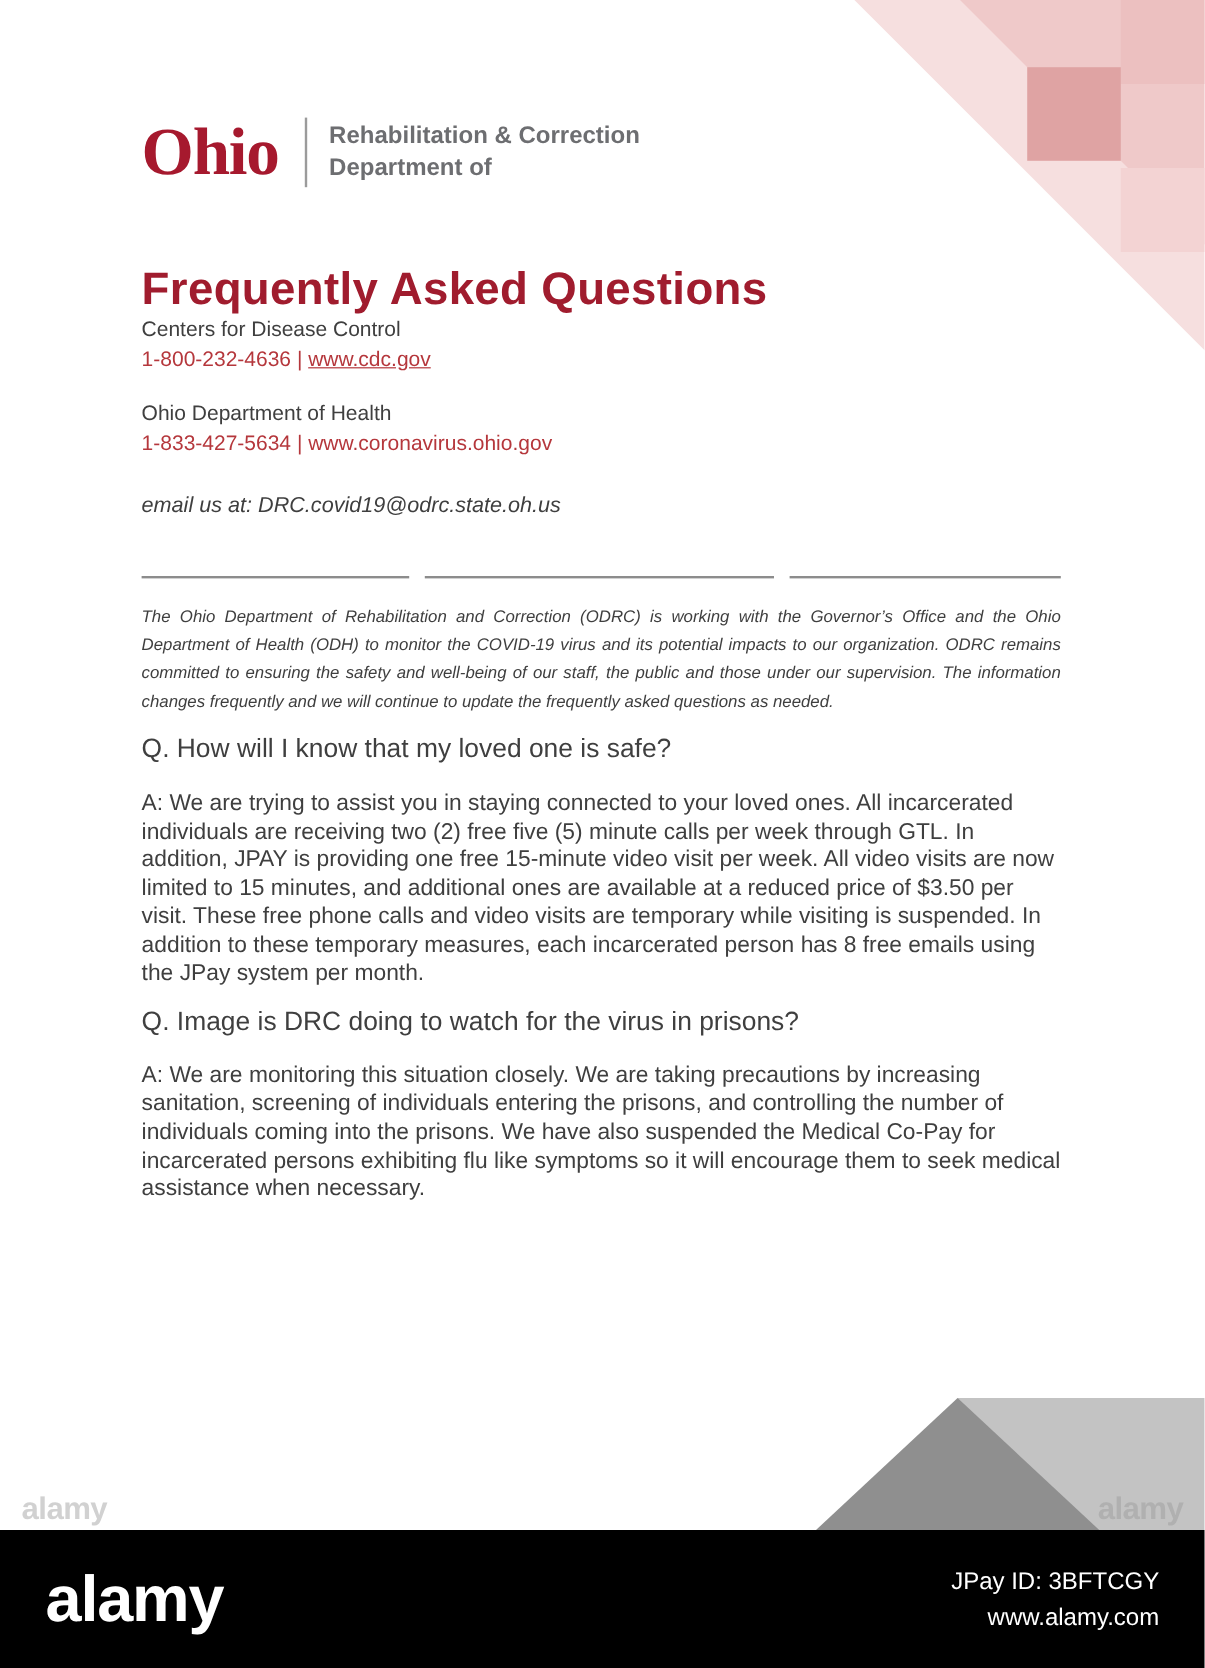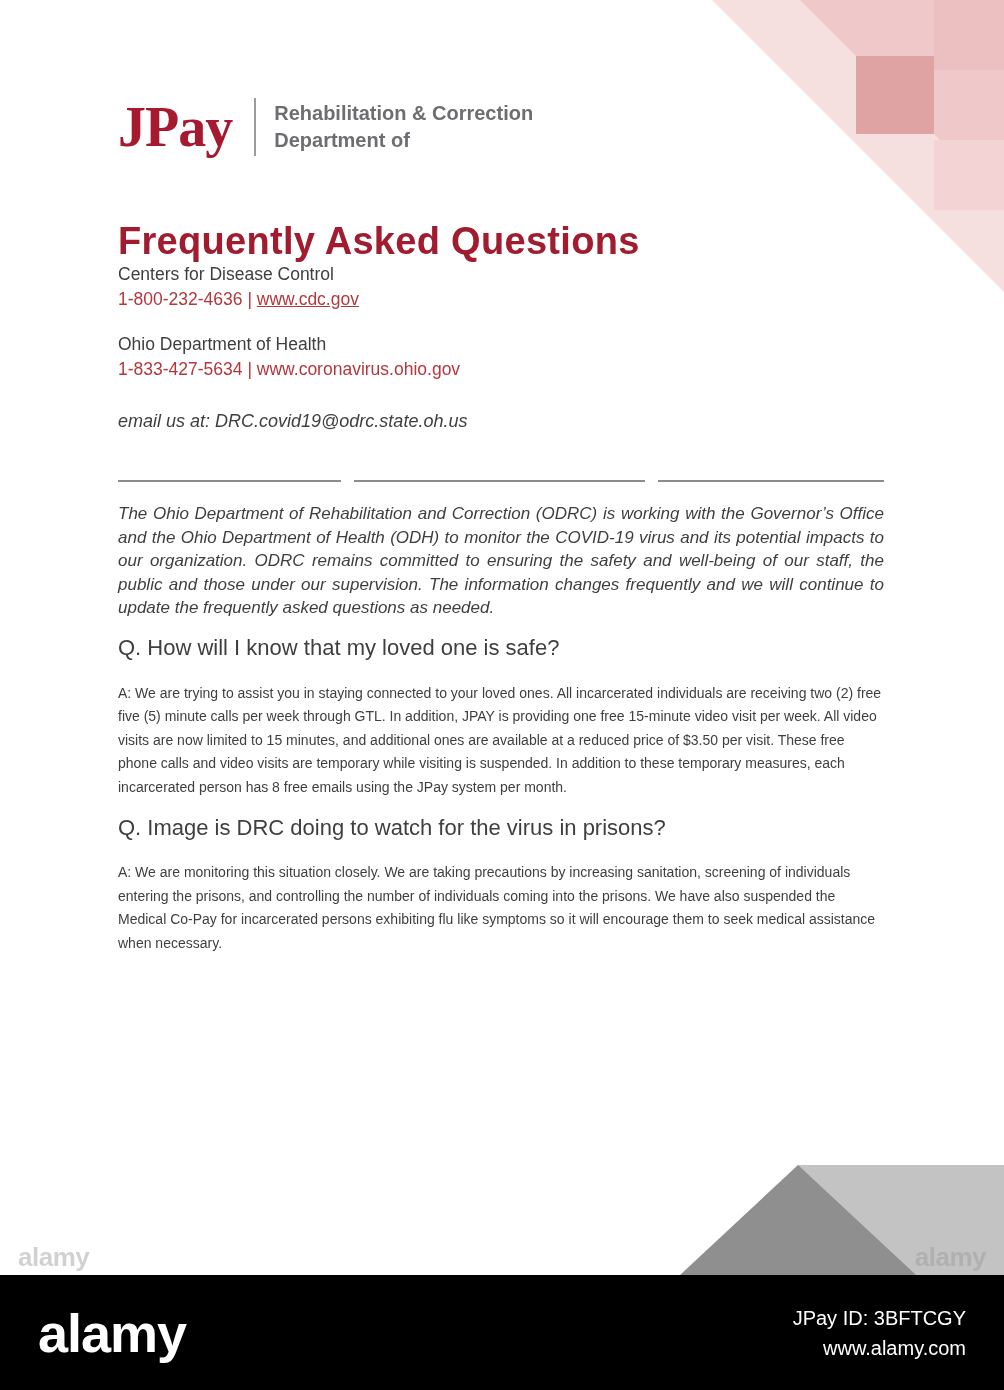--- a/index.html
+++ b/index.html
@@ -44,25 +44,25 @@
   }
   .hotline span{display:block;}
 
   .rule{display:flex;gap:13px;margin:42px 0 0 0;width:766px;}
   .rule span{height:2px;background:#8c8c8c;display:block;}
   .rule .s1{flex:223;}
   .rule .s2{flex:292;}
   .rule .s3{flex:226;}
 
   .intro{
-    margin:20px 0 0 0;font-style:italic;font-size:17px;line-height:23.6px;
+    margin:20px 0 0 0;font-style:italic;font-size:14px;line-height:23.6px;
     text-align:justify;color:var(--body-gray,#3f3f3f);width:766px;
   }
   .faq-q{margin:16px 0 0 0;font-size:22px;line-height:23.6px;}
-  .faq-a{margin:22px 0 0 0;font-size:14px;line-height:23.6px;width:766px;}
+  .faq-a{margin:22px 0 0 0;font-size:19px;line-height:23.6px;width:766px;}
 
   
   .edge-watermark{
     position:absolute;bottom:117px;z-index:1;
     font-weight:700;font-size:26px;color:#9a9a9a;opacity:.45;letter-spacing:-.5px;
   }
   .edge-watermark.left{left:18px;}
   .edge-watermark.right{right:18px;}
 
   
@@ -85,21 +85,21 @@
     <polygon points="8,0 300,0 300,292" fill="#f6dfdf"></polygon>
     <polygon points="96,0 300,0 300,204" fill="#efc9c9"></polygon>
     <rect x="230" y="0" width="70" height="70" fill="#ecc0c0"></rect>
     <rect x="152" y="56" width="78" height="78" fill="#dfa3a3"></rect>
     <rect x="230" y="140" width="70" height="70" fill="#f3d3d3"></rect>
   </svg>
 
   <div class="content">
 
     <div class="logo-row">
-      <span class="ohio-logo">JPay</span>
+      <span class="ohio-logo">Ohio</span>
       <span class="logo-divider"></span>
       <div class="dept">
         <div>Rehabilitation &amp; Correction</div>
         <div>Department of</div>
       </div>
     </div>
 
     <h1 class="page-title">Frequently Asked Questions</h1>
 
     <div class="contact">

